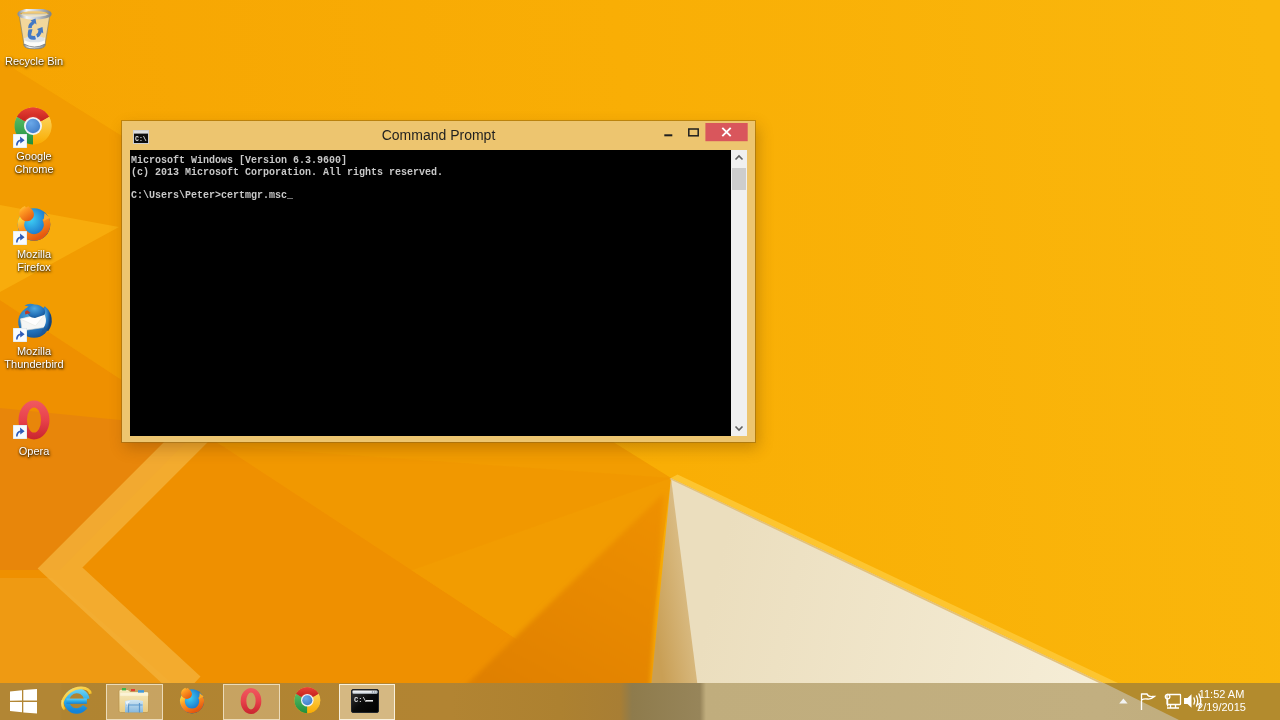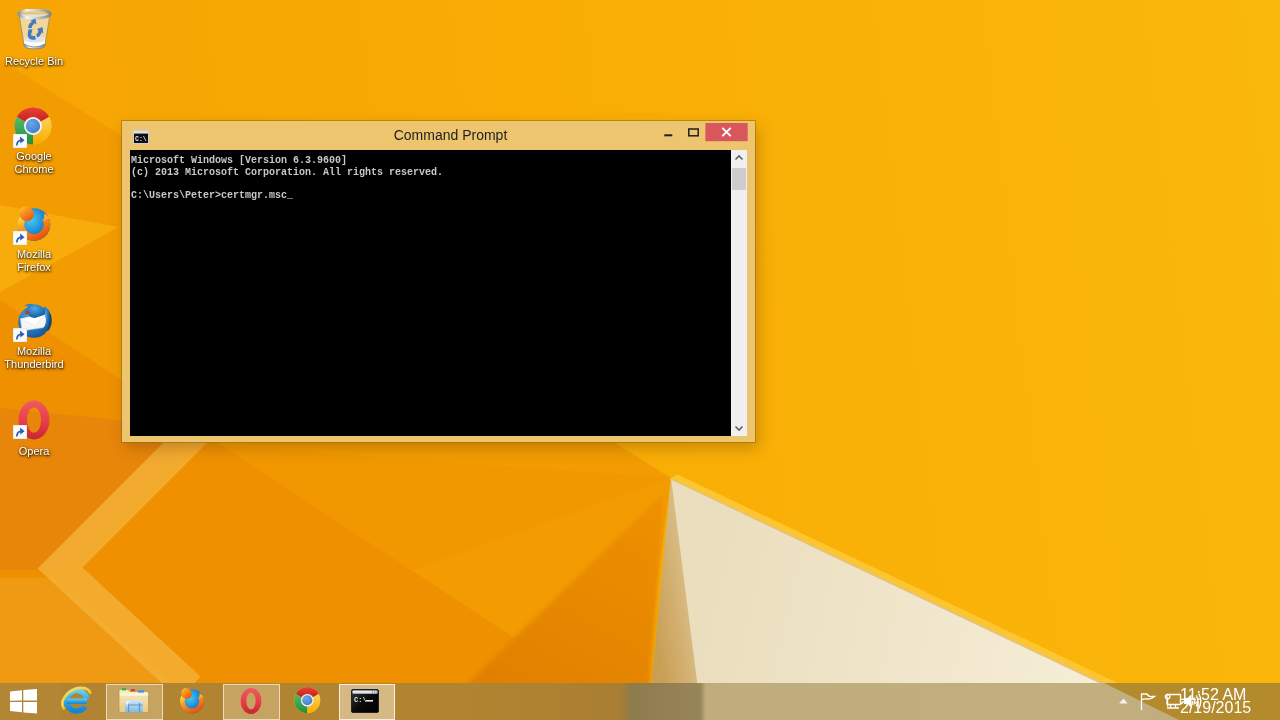--- a/index.html
+++ b/index.html
@@ -202,21 +202,21 @@
 
 <div class="abs" style="left:122px;top:121px;width:633px;height:321px;background:#edc56f;
      box-shadow:0 0 0 1px rgba(146,103,21,0.55),3px 6px 14px rgba(80,40,0,0.28);">
 
   <svg class="abs" style="left:11px;top:9px" width="16" height="14" viewBox="0 0 16 14">
     <rect x="0" y="0" width="16" height="14" fill="#0e0e0e"></rect>
     <rect x="0.5" y="0.5" width="15" height="13" fill="none" stroke="#cfcfcf" stroke-width="1"></rect>
     <rect x="1" y="1" width="14" height="2.6" fill="#dedede"></rect>
     <text x="2" y="10.5" font-family="Liberation Mono, monospace" font-size="6.5" fill="#e8e8e8" font-weight="bold">C:\</text>
   </svg>
-  <div class="abs" style="left:0;top:6px;width:633px;text-align:center;font-size:14px;color:#1f1f1f;padding-left:12px;">Command Prompt</div>
+  <div class="abs" style="left:0;top:6px;width:633px;text-align:center;font-size:14px;color:#1f1f1f;">Command Prompt</div>
 
   <svg class="abs" style="left:535px;top:1px" width="95" height="20" viewBox="0 0 95 20">
     <rect x="48.4" y="1" width="42.3" height="18.2" fill="#d9565c"></rect>
     <rect x="7.3" y="12.3" width="8" height="2" fill="#1f1f1f"></rect>
     <rect x="31.8" y="7" width="9.4" height="6.8" fill="none" stroke="#1f1f1f" stroke-width="1.5"></rect>
     <path d="M65.3 5.8 L73.7 14.2 M73.7 5.8 L65.3 14.2" stroke="#ffffff" stroke-width="1.9"></path>
   </svg>
 
   <div class="abs" style="left:8px;top:29px;width:601px;height:286px;background:#000;overflow:hidden;">
     <pre style="margin:0;position:absolute;left:1px;top:5px;font-family:'Liberation Mono',monospace;
@@ -350,14 +350,14 @@
     </g>
     <g fill="#ffffff">
       <path d="M67 9 L70.5 9 L74.5 5.2 L74.5 18.8 L70.5 15 L67 15 Z"></path>
     </g>
     <g stroke="#ffffff" fill="none" stroke-width="1.4" stroke-linecap="round">
       <path d="M77 9 Q78.5 12 77 15"></path>
       <path d="M79.5 7 Q82 12 79.5 17"></path>
       <path d="M82 5 Q85.5 12 82 19"></path>
     </g>
   </svg>
-  <div class="abs" style="left:1180px;top:688px;width:83px;height:26px;color:#ffffff;font-size:16px;line-height:13px;text-align:left;">11:52 AM<br>2/19/2015</div>
+  <div class="abs" style="left:1180px;top:688px;width:83px;height:26px;color:#ffffff;font-size:11px;line-height:13px;text-align:center;">11:52 AM<br>2/19/2015</div>
 </div>
 
 </body></html>

